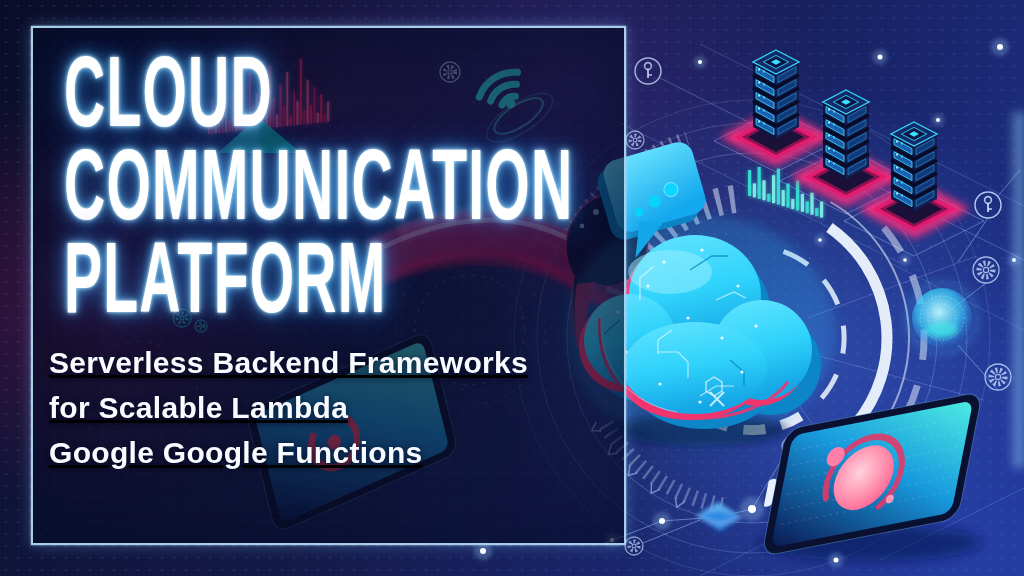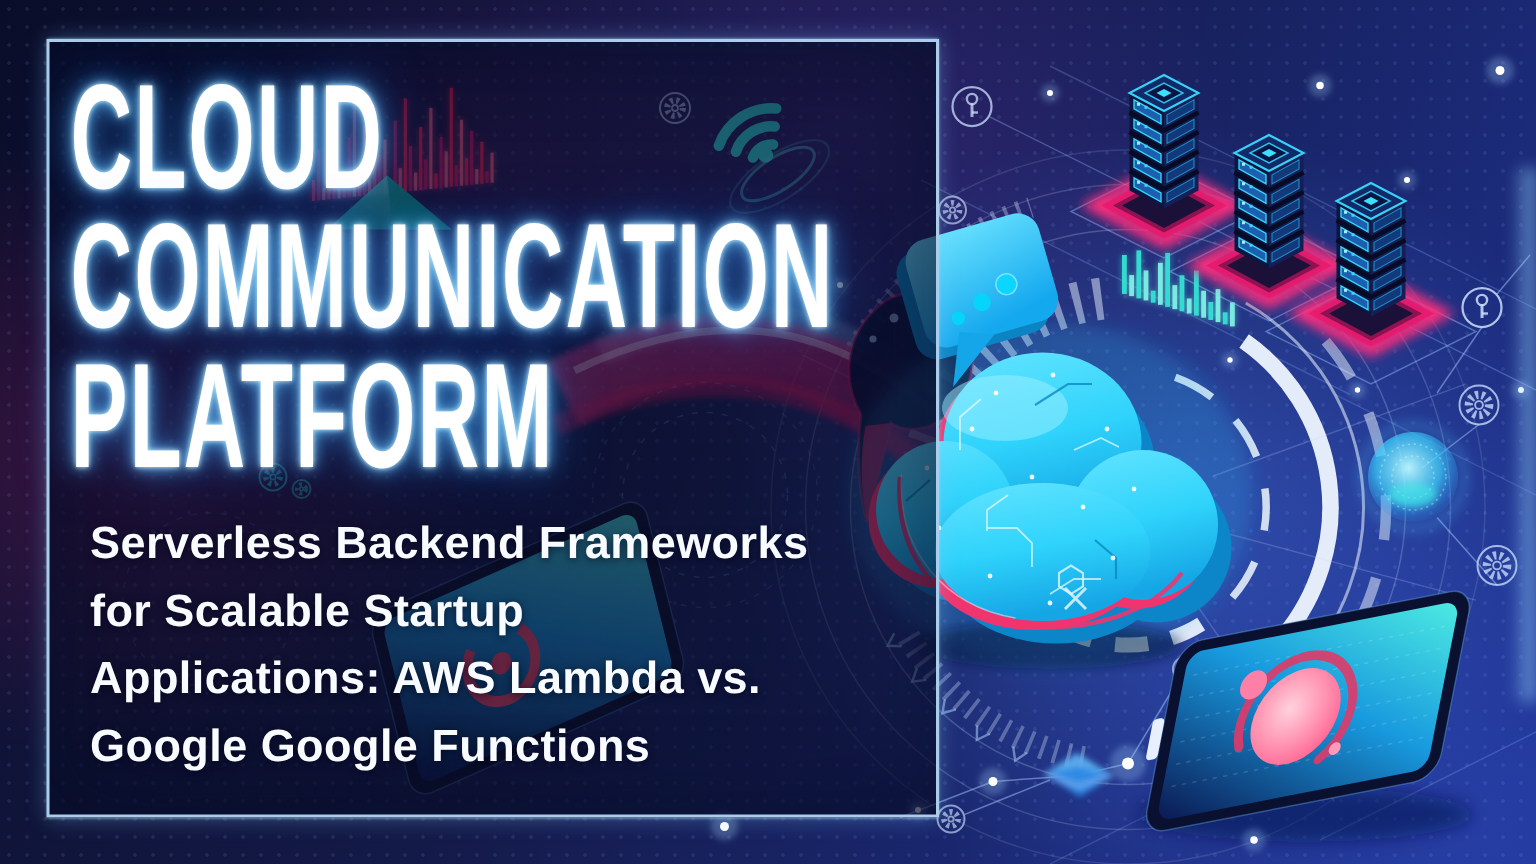--- a/index.html
+++ b/index.html
@@ -18,27 +18,27 @@
       background-size:12px 12px;}
   #art{position:absolute;left:0;top:0;}
   .edge-glow{position:absolute;right:0;top:112px;width:16px;height:356px;
       background:linear-gradient(to left, rgba(150,215,255,.68), rgba(150,215,255,0));
       filter:blur(5px);}
   .panel{position:absolute;left:31px;top:26px;width:591px;height:515px;
       background:var(--panel-background, rgba(9,12,38,.55));
       border:2px solid var(--panel-border,#a9cdea);
       box-shadow:0 0 14px rgba(130,200,255,.35), 0 0 2px rgba(200,235,255,.8),
                  inset 0 0 60px rgba(5,10,40,.45);}
-  .title{position:absolute;left:14px;top:14px;}
+  .title{position:absolute;left:31px;top:14px;}
   .title-line{font-size:92px;line-height:93px;font-weight:700;letter-spacing:2px;
       color:var(--title-color,#fff);white-space:nowrap;
       transform:scale(.62,1.08);transform-origin:0 0;
       text-shadow:0 0 4px rgba(205,240,255,.95),0 0 10px rgba(120,210,255,.85),
                   0 0 22px rgba(70,170,255,.7),0 0 46px rgba(50,140,255,.5);}
-  .subtitle{position:absolute;left:27px;top:312px;}
+  .subtitle{position:absolute;left:16px;top:312px;text-decoration:underline;}
   .subtitle-line{font-size:30px;line-height:45px;font-weight:700;letter-spacing:.3px;
       color:var(--subtitle-color,#f8fbff);white-space:nowrap;
       text-shadow:0 1px 6px rgba(0,0,25,.65);}
 </style>
 </head>
 <body>
 
 <div class="stage">
   <div class="bg"></div>
   <div class="dots"></div>
@@ -571,19 +571,18 @@
     </svg>
 
   <div class="panel">
     <div class="title">
       <div class="title-line">CLOUD</div>
       <div class="title-line">COMMUNICATION</div>
       <div class="title-line">PLATFORM</div>
     </div>
     <div class="subtitle">
       <div class="subtitle-line">Serverless Backend Frameworks</div>
-      <div class="subtitle-line">for Scalable Startup</div>
-      <div class="subtitle-line">Applications: AWS Lambda vs.</div>
+      <div class="subtitle-line">for Scalable Lambda</div>
       <div class="subtitle-line">Google Google Functions</div>
     </div>
   </div>
   <div class="edge-glow"></div>
 </div>
 
 </body></html>

